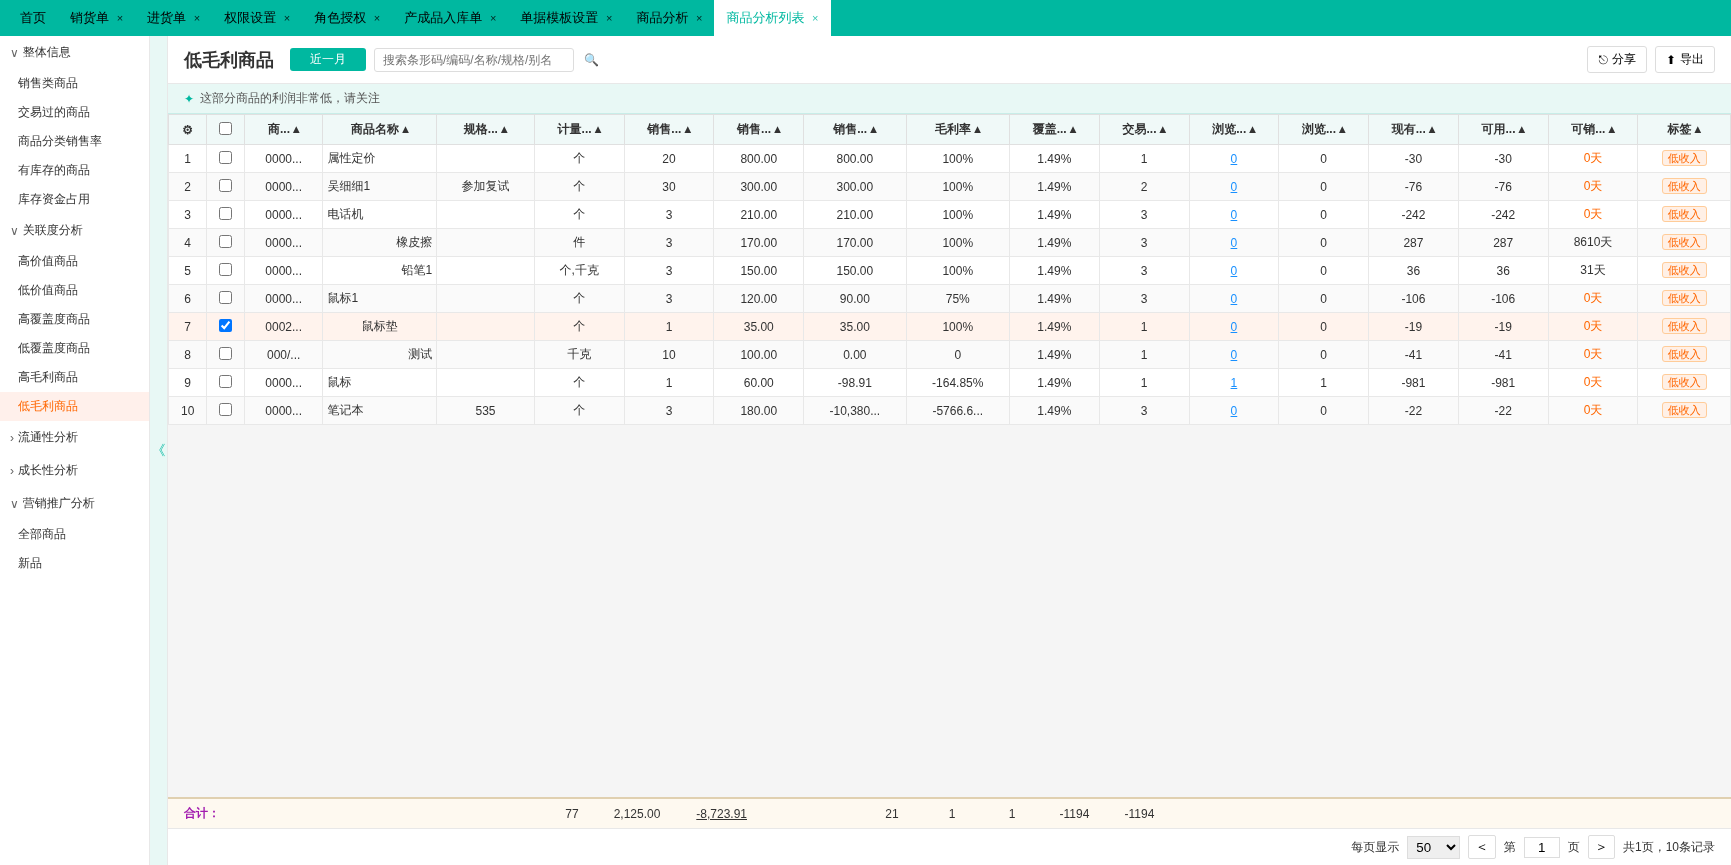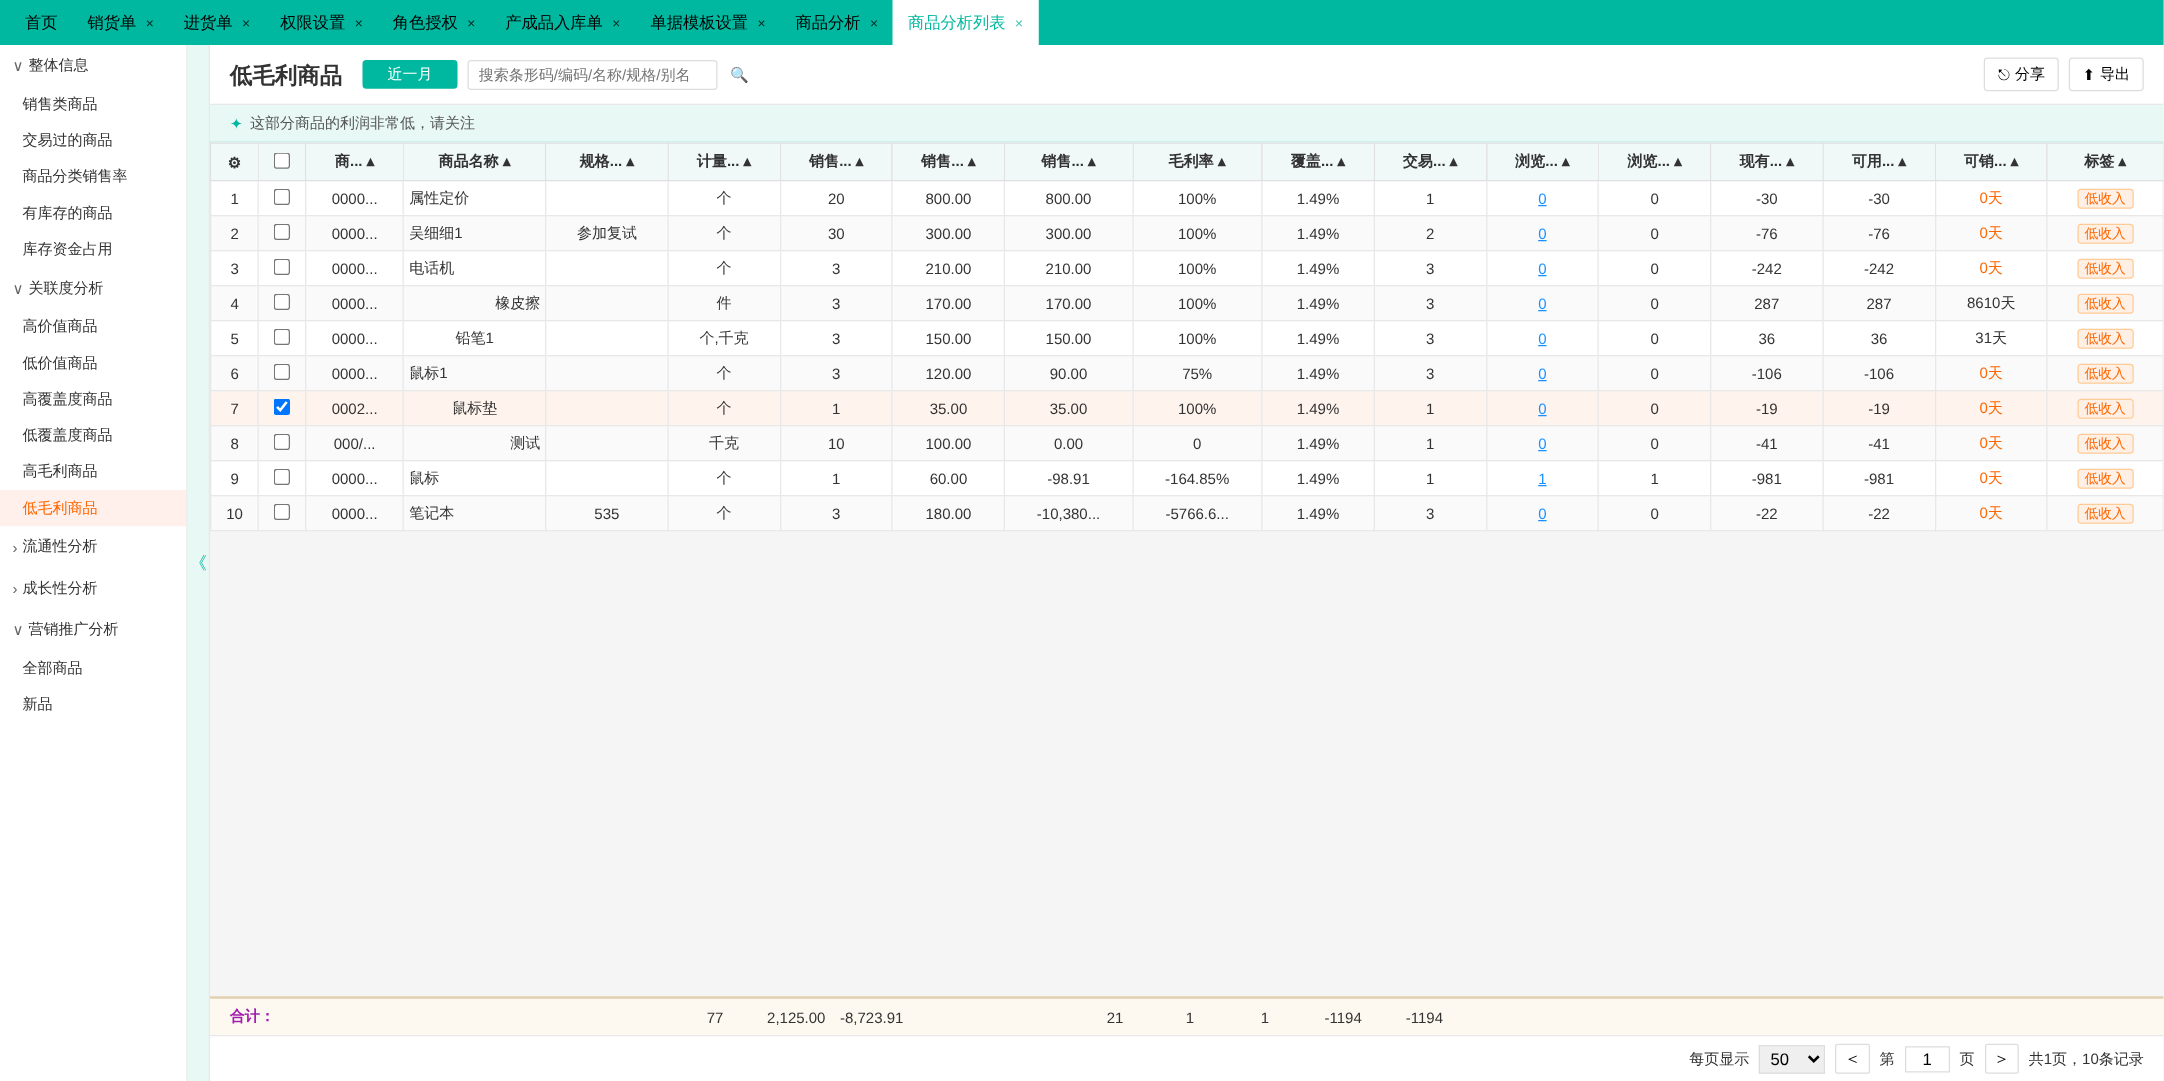--- a/index.html
+++ b/index.html
@@ -374,21 +374,21 @@
     <td>0</td>
     <td>287</td>
     <td>287</td>
     <td style="color:#333">8610天</td>
     <td><span class="tag-badge">低收入</span></td>
   </tr>
             <tr>
     <td>5</td>
     <td><input type="checkbox" style=""></td>
     <td>0000...</td>
-    <td style="text-align:center;">铅笔1</td>
+    <td style="text-align:right;">铅笔1</td>
     <td></td>
     <td>个,千克</td>
     <td>3</td>
     <td>150.00</td>
     <td>150.00</td>
     <td>100%</td>
     <td>1.49%</td>
     <td>3</td>
     <td class="link-cell">0</td>
     <td>0</td>
@@ -505,21 +505,21 @@
       <span class="footer-label">合计：</span>
       <div style="flex:1; display:flex; align-items:center; font-size:12px;">
         <span style="min-width:18px;"></span>
         <span style="min-width:18px;"></span>
         <span style="min-width:60px;"></span>
         <span style="min-width:100px;"></span>
         <span style="min-width:55px;"></span>
         <span style="min-width:55px;"></span>
         <span style="min-width:60px; text-align:center;">77</span>
         <span style="min-width:70px; text-align:center;">2,125.00</span>
-        <span style="min-width:75px; text-align:left;">-8,723.91</span>
+        <span style="min-width:75px; text-align:right;text-decoration:underline;">-8,723.91</span>
         <span style="min-width:60px;"></span>
         <span style="min-width:55px;"></span>
         <span style="min-width:60px; text-align:center;">21</span>
         <span style="min-width:60px; text-align:center;">1</span>
         <span style="min-width:60px; text-align:center;">1</span>
         <span style="min-width:65px; text-align:center;">-1194</span>
         <span style="min-width:65px; text-align:center;">-1194</span>
       </div>
     </div>
 

